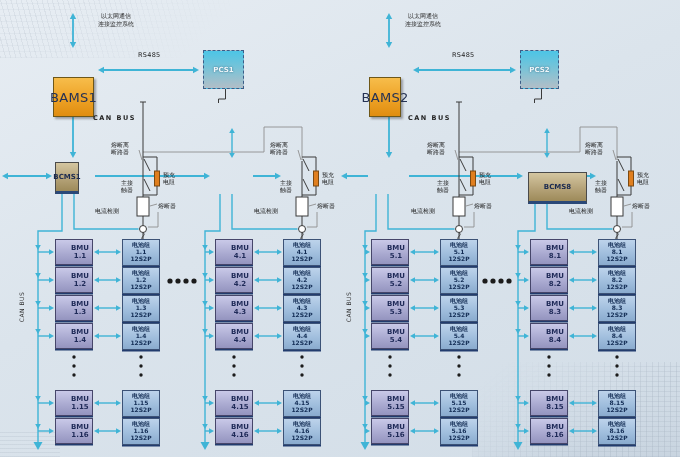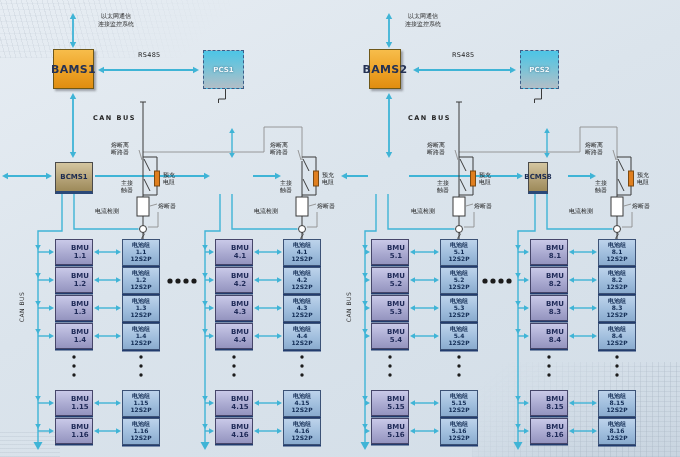--- a/index.html
+++ b/index.html
@@ -26,21 +26,21 @@
   svg .c{stroke:var(--accent,#3fb4d6);stroke-width:1.8;fill:none;}
   svg .c1{stroke:var(--accent,#3fb4d6);stroke-width:1.4;fill:none;}
   svg .c2{stroke:var(--accent,#3fb4d6);stroke-width:2;fill:none;}
   svg .tri{fill:var(--accent,#3fb4d6);stroke:none;}
   svg .dot{fill:#1b1b1b;stroke:none;}
   .box{position:absolute;display:flex;flex-direction:column;align-items:center;
     justify-content:center;box-sizing:border-box;text-align:center;}
   .bl{display:block;}
   .bams{background:linear-gradient(180deg,#f7bd4b 0%,#eda226 55%,#e08d10 100%);
     border:1px solid #6e5718;box-shadow:1.5px 2px 2px rgba(70,70,80,.45);
-    font-size:11px;font-weight:bold;color:#253254;letter-spacing:.3px;}
+    font-size:13px;font-weight:normal;color:#253254;letter-spacing:.3px;margin-top:28px;}
   .pcs{background:linear-gradient(180deg,#4cc5e6 0%,#77c3d8 45%,#b2bec7 100%);
     border:1.5px dashed #3c5c87;color:#f0f7fa;font-size:7px;font-weight:bold;
     text-shadow:0 0 2px rgba(30,70,100,.75);}
   .bcms{background:linear-gradient(180deg,#d4c6a0 0%,#b5a379 55%,#9d8a59 100%);
     border:1px solid #4a4a4a;border-bottom:3px solid #2a4878;
     font-size:7px;font-weight:bold;color:#1a2a50;}
   .bmu{background:linear-gradient(180deg,#c9c9e8 0%,#a8a8cf 60%,#9494bf 100%);
     border:1px solid #46466a;box-shadow:0 1.5px 0 #223c6e;
     font-size:7px;font-weight:bold;color:#1f2a58;line-height:8.5px;padding-left:12px;}
   .pack{background:linear-gradient(180deg,#bdd3eb 0%,#a0bedd 55%,#8aabce 100%);
@@ -353,21 +353,21 @@
 
   <div class="lbl eth" style="left: 391px; top: 12px; width: 64px;">
     <span class="bl">以太网通信</span>
     <span class="bl">连接监控系统</span>
   </div>
   <div class="box bams" style="left: 369px; top: 49px; width: 32px; height: 40px;">BAMS2</div>
   <div class="lbl rs485" style="left: 452px; top: 52px;">RS485</div>
   <div class="box pcs" style="left: 520px; top: 50px; width: 39px; height: 39px;">PCS2</div>
   <div class="lbl canh" style="left: 408px; top: 115px;">CAN BUS</div>
 
-  <div class="box bcms" style="left: 55px; top: 162px; width: 38px; height: 32px;">BCMS1</div>
+  <div class="box bcms" style="left: 55px; top: 162px; width: 24px; height: 32px;">BCMS1</div>
   <div class="lbl ctr" style="left: 105px; top: 141px; width: 30px;">
     <span class="bl">熔断离</span>
     <span class="bl">断路器</span>
   </div>
   <div class="lbl ctr" style="left: 116px; top: 179px; width: 22px;">
     <span class="bl">主接</span>
     <span class="bl">触器</span>
   </div>
   <div class="lbl" style="left: 163px; top: 171px; width: 22px;">
     <span class="bl">预充</span>
@@ -581,21 +581,21 @@
   <div class="box bmu" style="left: 371px; top: 418px; width: 38px; height: 26px;">
     <span class="bl">BMU</span>
     <span class="bl">5.16</span>
   </div>
   <div class="box pack" style="left: 440px; top: 418px; width: 38px; height: 27px;">
     <span class="bl">电池组</span>
     <span class="bl">5.16</span>
     <span class="bl">12S2P</span>
   </div>
 
-  <div class="box bcms" style="left: 528px; top: 162px; width: 20px; height: 32px;">BCMS8</div>
+  <div class="box bcms" style="left: 528px; top: 172px; width: 59px; height: 32px;">BCMS8</div>
   <div class="lbl ctr" style="left: 579px; top: 141px; width: 30px;">
     <span class="bl">熔断离</span>
     <span class="bl">断路器</span>
   </div>
   <div class="lbl ctr" style="left: 590px; top: 179px; width: 22px;">
     <span class="bl">主接</span>
     <span class="bl">触器</span>
   </div>
   <div class="lbl" style="left: 637px; top: 171px; width: 22px;">
     <span class="bl">预充</span>

